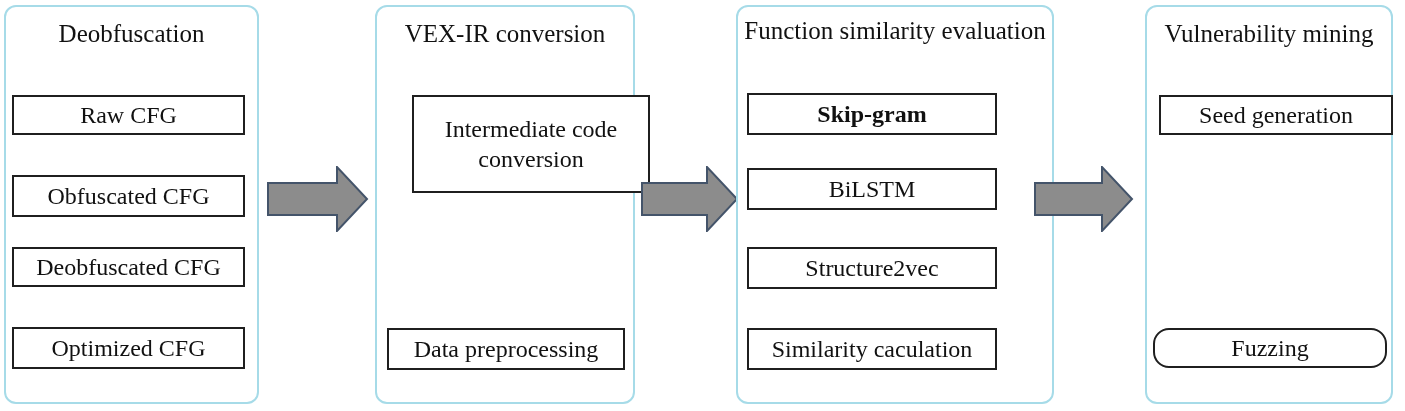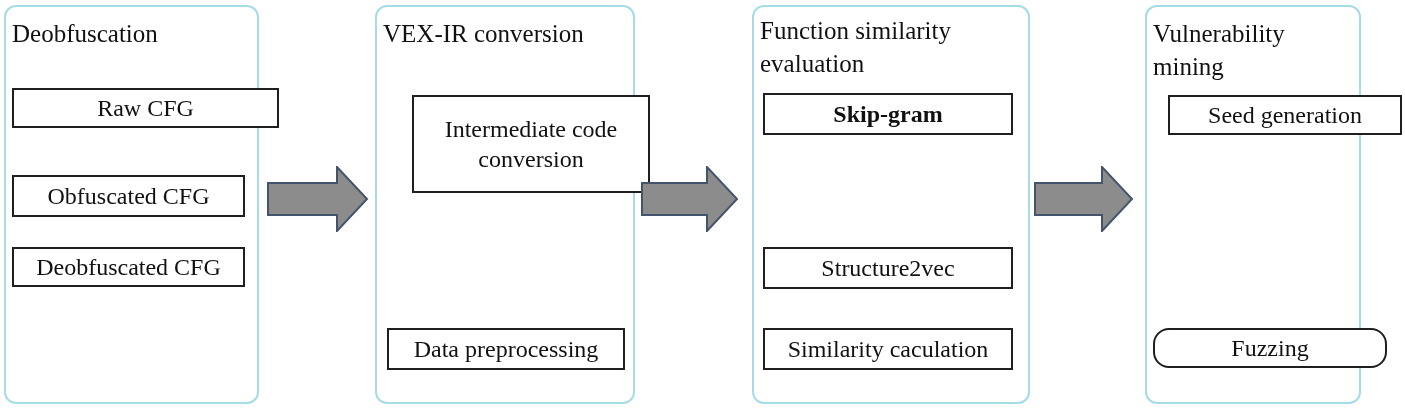--- a/index.html
+++ b/index.html
@@ -14,20 +14,21 @@
   }
   .panel {
     position: absolute;
     top: 5px;
     height: 399px;
     background: #ffffff;
     border: 2px solid #a6dbe8;
     border-radius: 12px;
   }
   .panel-title {
+    text-align: center;
     font-size: 25px;
     line-height: 1.3;
     margin-top: 11px;
     padding: 0 6px;
     color: #111111;
   }
   .node {
     position: absolute;
     background: #ffffff;
     border: 2px solid #1f1f1f;
@@ -45,59 +46,61 @@
     top: 166px;
   }
   .arrow polygon {
     fill: #8c8c8c;
     stroke: #44546a;
     stroke-width: 2;
   }
   
   .p1 { left: 4px;    width: 255px; }
   .p2 { left: 375px;  width: 260px; }
-  .p3 { left: 752px;  width: 278px; }
-  .p4 { left: 1145px; width: 216px; }
+  .p3 { left: 736px;  width: 318px; }
+  .p4 { left: 1145px; width: 248px; }
 </style>
 </head>
 <body>
 
 <div class="canvas">
 
   <div class="panel p1">
     <div class="panel-title">Deobfuscation</div>
-    <div class="node" style="left:6px; top:81px;  width:267px; height:40px;">Raw CFG</div>
+    <div class="node" style="left:6px; top:88px;  width:233px; height:40px;">Raw CFG</div>
     <div class="node" style="left:6px; top:168px; width:233px; height:42px;">Obfuscated CFG</div>
     <div class="node" style="left:6px; top:240px; width:233px; height:40px;">Deobfuscated CFG</div>
+    <div class="node" style="left:6px; top:320px; width:233px; height:42px;">Optimized CFG</div>
   </div>
 
   <svg class="arrow" style="left:267px;" width="102" height="66" viewBox="0 0 102 66">
     <polygon points="1,17 70,17 70,1 100,33 70,65 70,49 1,49"></polygon>
   </svg>
 
   <div class="panel p2">
     <div class="panel-title">VEX-IR conversion</div>
     <div class="node" style="left:1px; top:88px;  width:238px; height:98px;margin-left:34px;">Intermediate code conversion</div>
     <div class="node" style="left:10px; top:321px; width:238px; height:42px;">Data preprocessing</div>
   </div>
 
   <svg class="arrow" style="left:641px;" width="98" height="66" viewBox="0 0 98 66">
     <polygon points="1,17 66,17 66,1 96,33 66,65 66,49 1,49"></polygon>
   </svg>
 
   <div class="panel p3">
     <div class="panel-title" style="margin-top:8px;">Function similarity evaluation</div>
     <div class="node" style="left:9px; top:86px;  width:250px; height:42px;font-weight:bold;">Skip-gram</div>
+    <div class="node" style="left:9px; top:161px; width:250px; height:42px;">BiLSTM</div>
     <div class="node" style="left:9px; top:240px; width:250px; height:42px;">Structure2vec</div>
     <div class="node" style="left:9px; top:321px; width:250px; height:42px;">Similarity caculation</div>
   </div>
 
   <svg class="arrow" style="left:1034px;" width="100" height="66" viewBox="0 0 100 66">
     <polygon points="1,17 68,17 68,1 98,33 68,65 68,49 1,49"></polygon>
   </svg>
 
   <div class="panel p4">
     <div class="panel-title">Vulnerability mining</div>
-    <div class="node" style="left:21px; top:88px;  width:234px; height:40px;">Seed generation</div>
+    <div class="node" style="left:12px; top:88px;  width:234px; height:40px;">Seed generation</div>
     <div class="node" style="left:6px; top:321px; width:234px; height:40px;border-radius:16px;">Fuzzing</div>
   </div>
 
 </div>
 
 </body></html>

